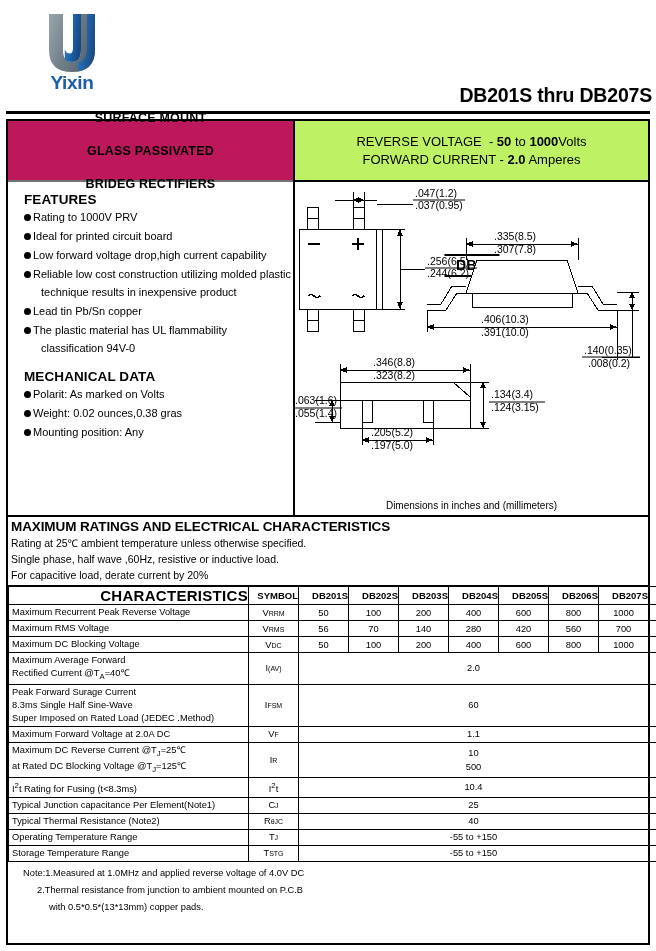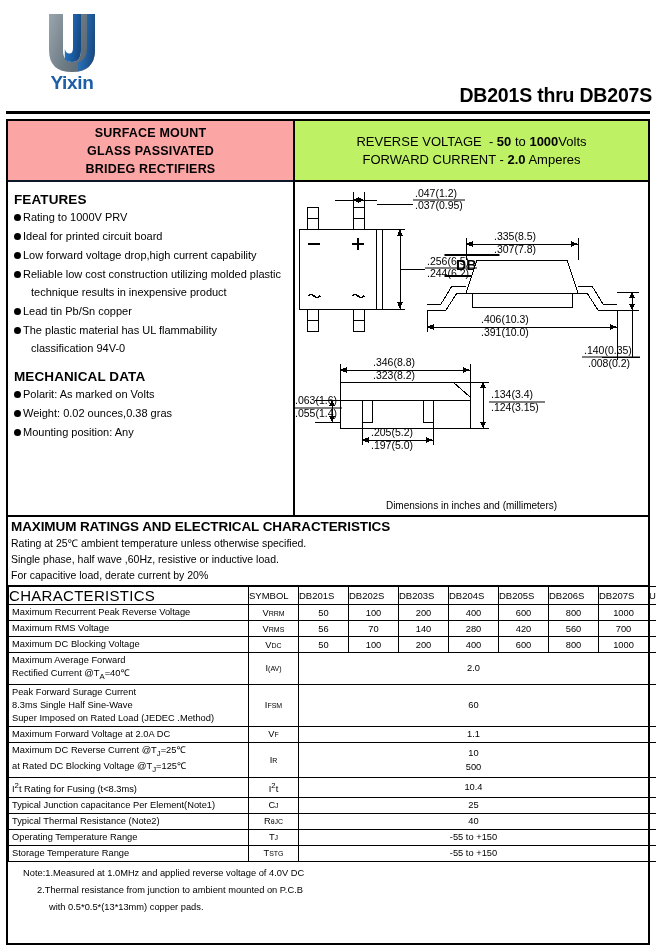--- a/index.html
+++ b/index.html
@@ -94,29 +94,29 @@
     border-right: 2px solid #000;
     box-sizing: border-box;
   }
   .col-right {
     position: absolute;
     left: 287px; top: 0;
     right: 0;
     height: 100%;
   }
   .title-box {
-    border-bottom: 2px solid #0f172a;
-    background: #fca5a5;
+    border-bottom: 2px solid #737373;
+    background: #be185d;
     height: 61px;
     box-sizing: border-box;
     display: flex;
     flex-direction: column;
     align-items: center;
     justify-content: center;
-    gap: 4px;
+    gap: 19px;
   }
   .title-box div {
     font-size: 12.5px;
     font-weight: bold;
     letter-spacing: 0.2px;
   }
   .rating-box {
     border-bottom: 2px solid #000;
     height: 61px;
     box-sizing: border-box;
@@ -128,21 +128,21 @@
     background: #bef264;
   }
   .rating-line {
     font-size: 13px;
     white-space: pre;
   }
   .rating-line b { font-weight: bold; }
 
   
   .features {
-    padding: 10px 0 0 6px;
+    padding: 10px 0 0 16px;
     box-sizing: border-box;
   }
   .sec-head {
     font-size: 13.5px;
     font-weight: bold;
     margin: 0 0 5px 0;
     letter-spacing: 0.1px;
   }
   .sec-head.mech { margin-top: 15px; }
   .bullet {
@@ -242,23 +242,24 @@
     text-align: left;
     padding: 1px 0 1px 3px;
     font-size: 9.3px;
     line-height: 13px;
   }
   table.spec td.ctr {
     text-align: center;
     font-size: 9.3px;
   }
   table.spec tr.hdr td {
-    text-align: left;
+    text-align: right;
     font-size: 9.5px;
     height: 17px;
+    font-weight: bold;
   }
   table.spec tr.hdr td.char {
     font-size: 15px;
     letter-spacing: 0.3px;
   }
   .sub { font-size: 7px; vertical-align: baseline; }
   .twoline { line-height: 14px; }
 
   
   .notes {

